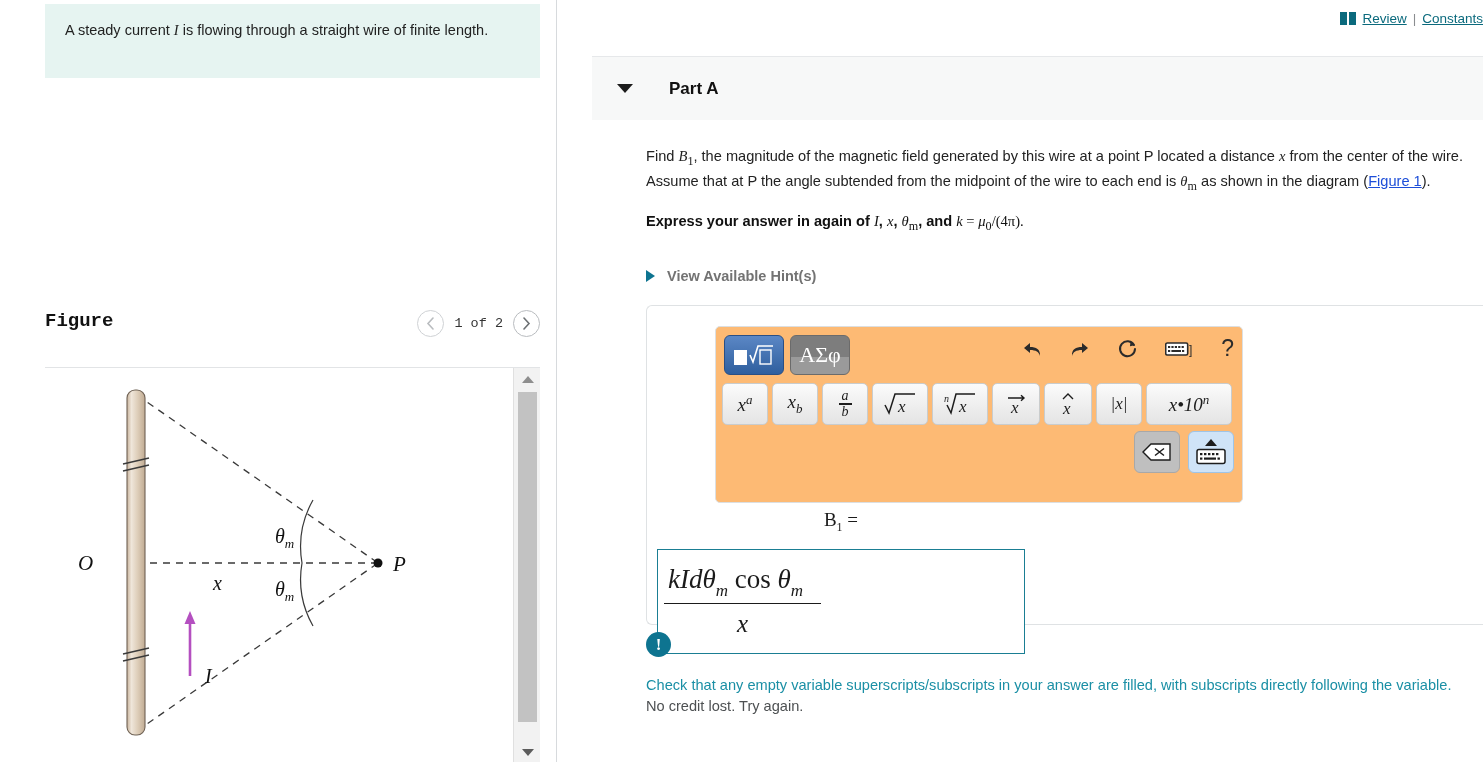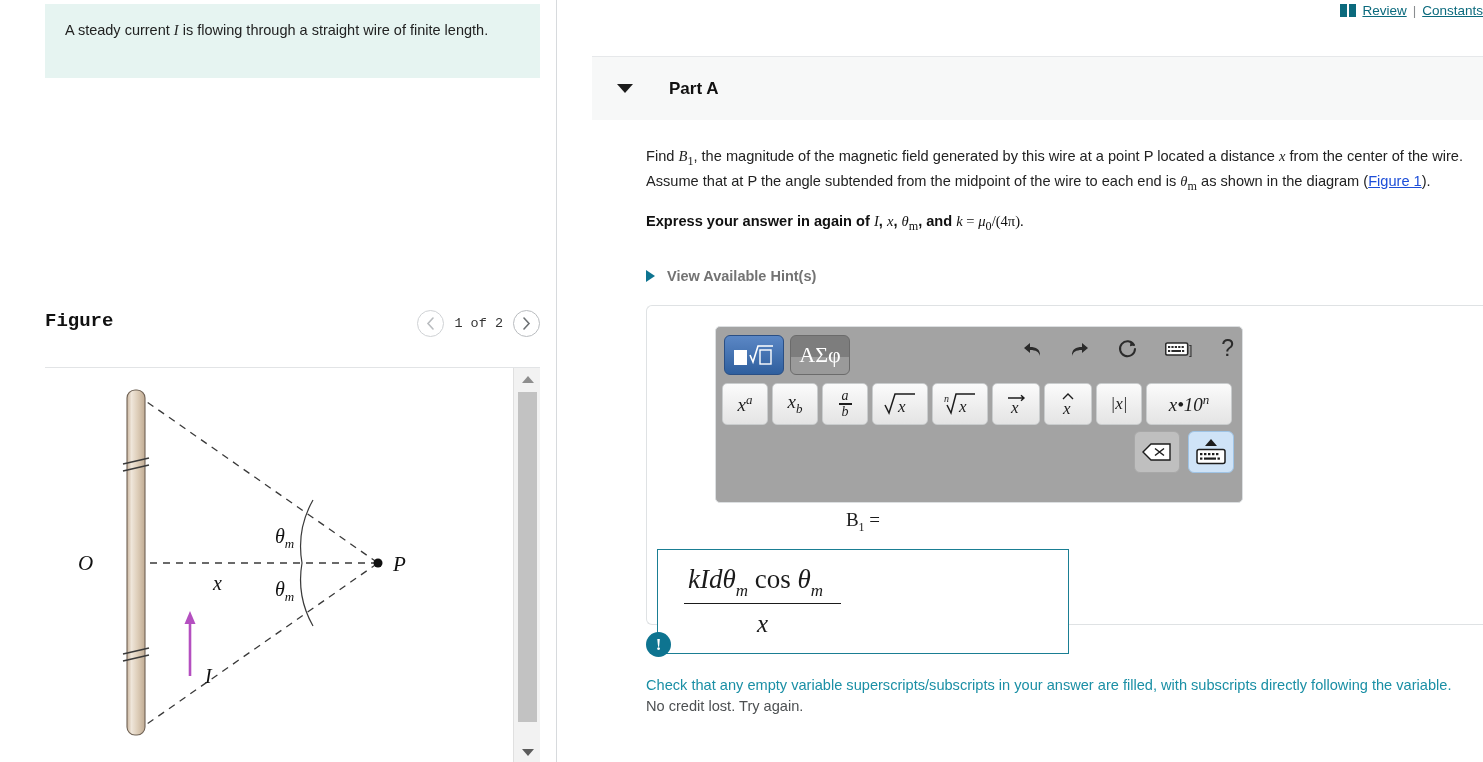--- a/index.html
+++ b/index.html
@@ -75,21 +75,21 @@
     position: absolute; left: 4px; top: 24px;
     width: 19px; height: 330px; background: #c2c2c2; cursor: pointer;
   }
 
   
   .right-panel {
     position: absolute; left: 558px; top: 0;
     width: 925px; height: 762px; background: #fff;
   }
   .topbar {
-    position: absolute; right: 0; top: 0;
+    position: absolute; right: 0; top: 8px;
     height: 20px; display: flex; align-items: center; gap: 6px;
     font-size: 13.5px;
   }
   .book-icon { display: inline-block; width: 16px; height: 13px; position: relative; }
   .topbar a { color: #0b6a7d; text-decoration: underline; }
   .divider-pipe { color: #8a8d90; }
 
   .part-header {
     position: absolute; left: 34px; top: 56px;
     width: 925px; height: 64px;
@@ -125,21 +125,21 @@
   .answer-container {
     position: absolute; left: 88px; top: 305px;
     width: 920px; height: 320px;
     border: 1px solid #dfe2e4; border-right: none;
     border-radius: 6px 0 0 6px;
     background: #fff;
   }
   .mathbar {
     position: absolute; left: 68px; top: 20px;
     width: 528px; height: 177px;
-    background: #a3a3a3;
+    background: #fdba74;
     border: 1px solid #dcdfe1; border-radius: 5px;
   }
   .mathbar-row1 {
     position: absolute; left: 0; top: 0; width: 528px; height: 56px;
     display: flex; align-items: center;
   }
   .mode-btn {
     width: 60px; height: 40px; margin-left: 8px; border-radius: 6px;
     display: flex; align-items: center; justify-content: center;
     cursor: pointer; border: 1px solid #3c5a8a;
@@ -188,23 +188,23 @@
     gap: 1px; cursor: pointer;
   }
 
   .answer-row {
     position: absolute; left: 10px; top: 203px;
     display: flex; align-items: center; gap: 14px; flex-direction: column;
   }
   .blabel { font-family: "Liberation Serif", serif; font-size: 19px; color: #1b1b1b; }
   .blabel sub { font-size: 12px; }
   .answer-box {
-    width: 412px; height: 105px;
+    width: 368px; height: 105px;
     border: 1px solid #1a7e93; background: #fff;
-    display: flex; align-items: center; padding-left: 26px;
+    display: flex; align-items: center; padding-left: 6px;
   }
   .frac { display: inline-flex; flex-direction: column; align-items: center; }
   .frac .num {
     font-family: "Liberation Serif", serif; font-style: italic;
     font-size: 27px; color: #1b1b1b; padding: 0 18px 2px 4px; white-space: nowrap;
   }
   .frac .bar { width: 100%; height: 1.5px; background: #1b1b1b; }
   .frac .den {
     font-family: "Liberation Serif", serif; font-style: italic;
     font-size: 25px; color: #1b1b1b; padding-top: 6px;

